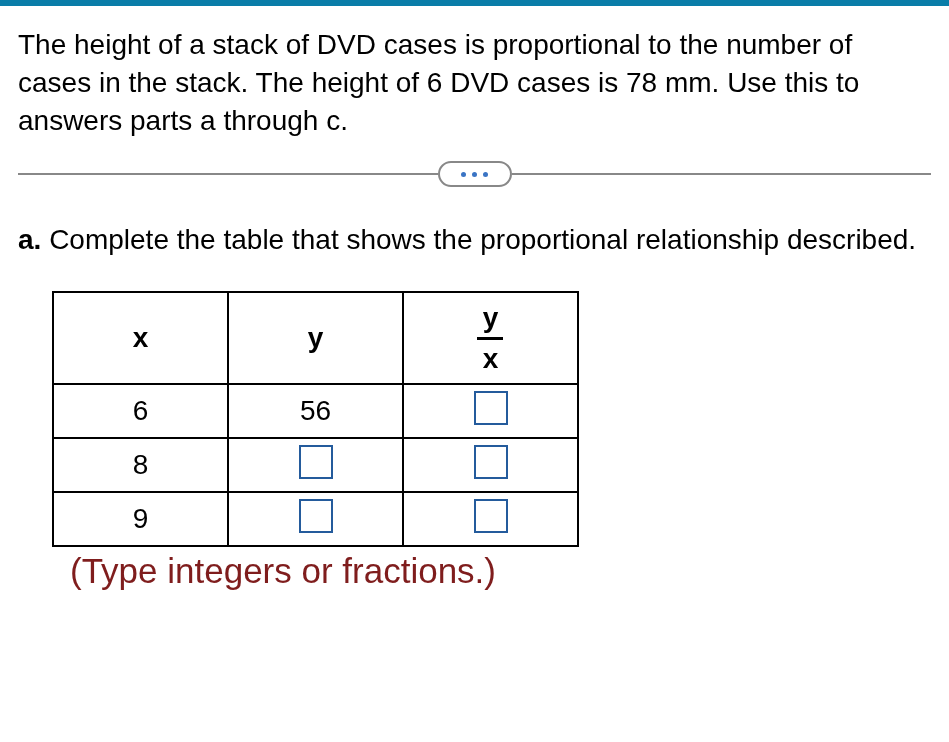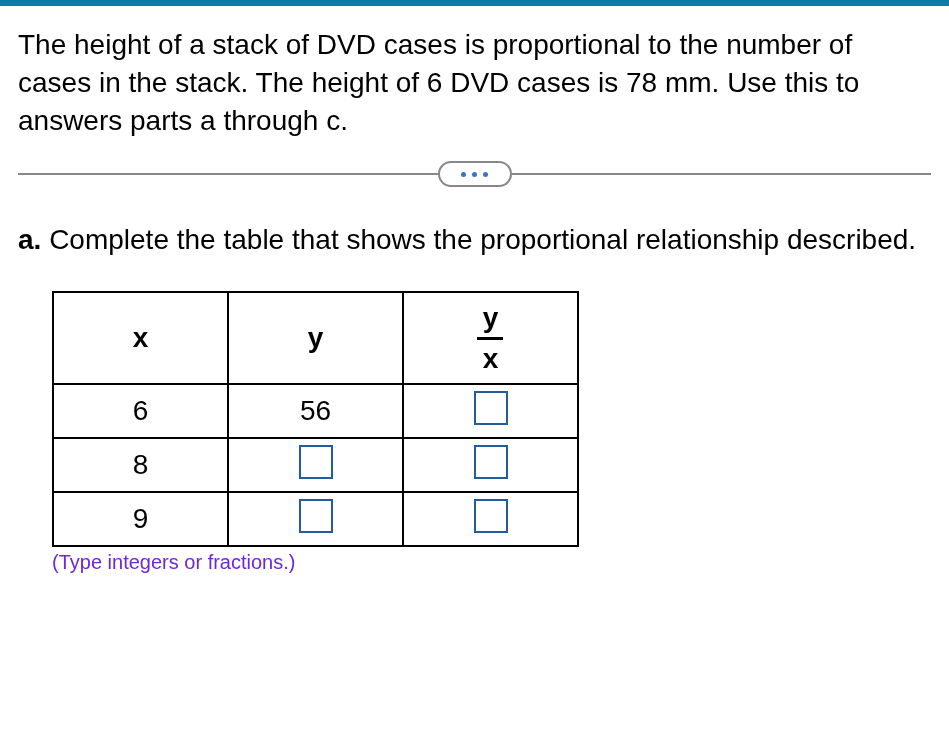--- a/index.html
+++ b/index.html
@@ -96,24 +96,24 @@
 
   .ans-box {
     display: inline-block;
     width: 34px;
     height: 34px;
     border: 2px solid #245b9c;
     background: #fff;
   }
 
   .hint {
-    color: #6d28d9;
-    margin-left: 34px;
+    color: #7f1d1d;
+    margin-left: 52px;
     margin-top: 4px;
-    font-size: 20px;
+    font-size: 35px;
   }
 </style>
 </head>
 <body>
 
 <div class="page">
 
   <div class="question-text">The height of a stack of DVD cases is proportional to the number of cases in the stack. The height of 6 DVD cases is 78 mm. Use this to answers parts a through c.</div>
 
   <div class="divider-row">

